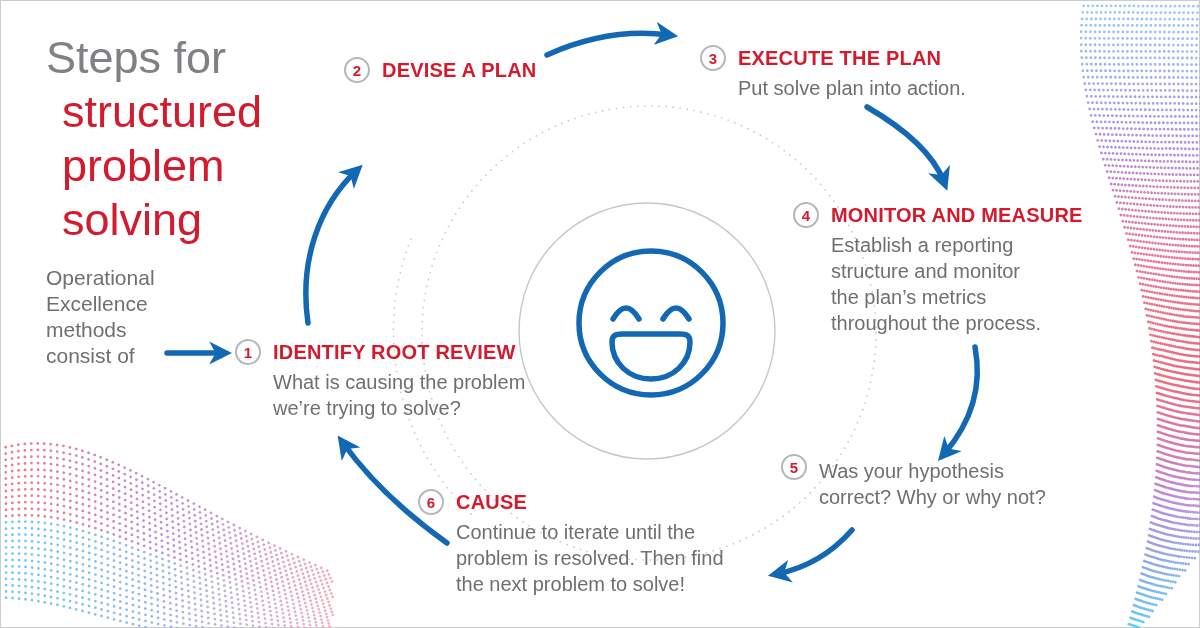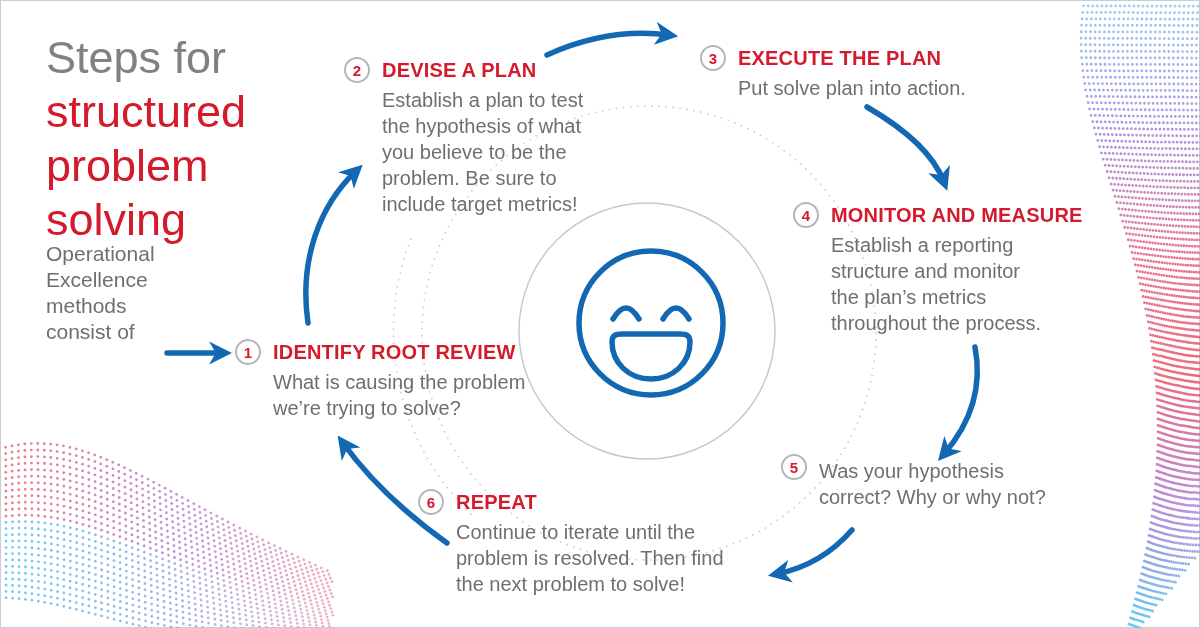--- a/index.html
+++ b/index.html
@@ -10,23 +10,23 @@
   }
   #frame{
     position:absolute;left:0;top:0;width:1198px;height:626px;
     border:1px solid #caccce;box-sizing:content-box;
   }
   #decor{position:absolute;left:0;top:0;width:1200px;height:628px;}
   .txt-layer{position:absolute;left:0;top:0;width:1200px;height:628px;pointer-events:none;}
 
   .title{position:absolute;left:45px;top:30px;font-size:45px;line-height:54px;font-weight:300;}
   .title-gray{color:var(--title-gray);}
-  .title-red{color:var(--red);white-space:pre-line;}
-
-  .intro{position:absolute;left:45px;top:240px;font-size:21px;line-height:26px;
+  .title-red{color:var(--red);white-space:pre-line;margin-left:16px;}
+
+  .intro{position:absolute;left:45px;top:264px;font-size:21px;line-height:26px;
          color:var(--gray);white-space:pre-line;}
 
   .step{position:absolute;}
   .badge{
     position:absolute;left:-38px;top:0;width:22px;height:22px;border-radius:50%;
     border:2px solid var(--badge-border);background:#fff;color:var(--red);
     font-size:15px;font-weight:bold;display:flex;align-items:center;justify-content:center;
   }
   .step-heading{font-size:20px;line-height:26px;font-weight:bold;color:var(--red);letter-spacing:.2px;}
   .step-desc{font-size:20px;line-height:26px;color:var(--gray);white-space:pre-line;margin-top:4px;}
@@ -175,25 +175,20 @@
     <div class="step s1">
       <div class="badge">1</div>
       <div class="step-heading">IDENTIFY ROOT REVIEW</div>
       <div class="step-desc">What is causing the problem
 we’re trying to solve?</div>
     </div>
 
     <div class="step s2">
       <div class="badge">2</div>
       <div class="step-heading">DEVISE A PLAN</div>
-      <div class="step-desc">Establish a plan to test
-the hypothesis of what
-you believe to be the
-problem. Be sure to
-include target metrics!</div>
     </div>
 
     <div class="step s3">
       <div class="badge">3</div>
       <div class="step-heading">EXECUTE THE PLAN</div>
       <div class="step-desc">Put solve plan into action.</div>
     </div>
 
     <div class="step s4">
       <div class="badge">4</div>
@@ -205,20 +200,20 @@
     </div>
 
     <div class="step s5">
       <div class="badge">5</div>
       <div class="step-desc">Was your hypothesis
 correct? Why or why not?</div>
     </div>
 
     <div class="step s6">
       <div class="badge">6</div>
-      <div class="step-heading">REPEAT</div>
+      <div class="step-heading">CAUSE</div>
       <div class="step-desc">Continue to iterate until the
 problem is resolved. Then find
 the next problem to solve!</div>
     </div>
 
   </div>
 </div>
 
 </body></html>

